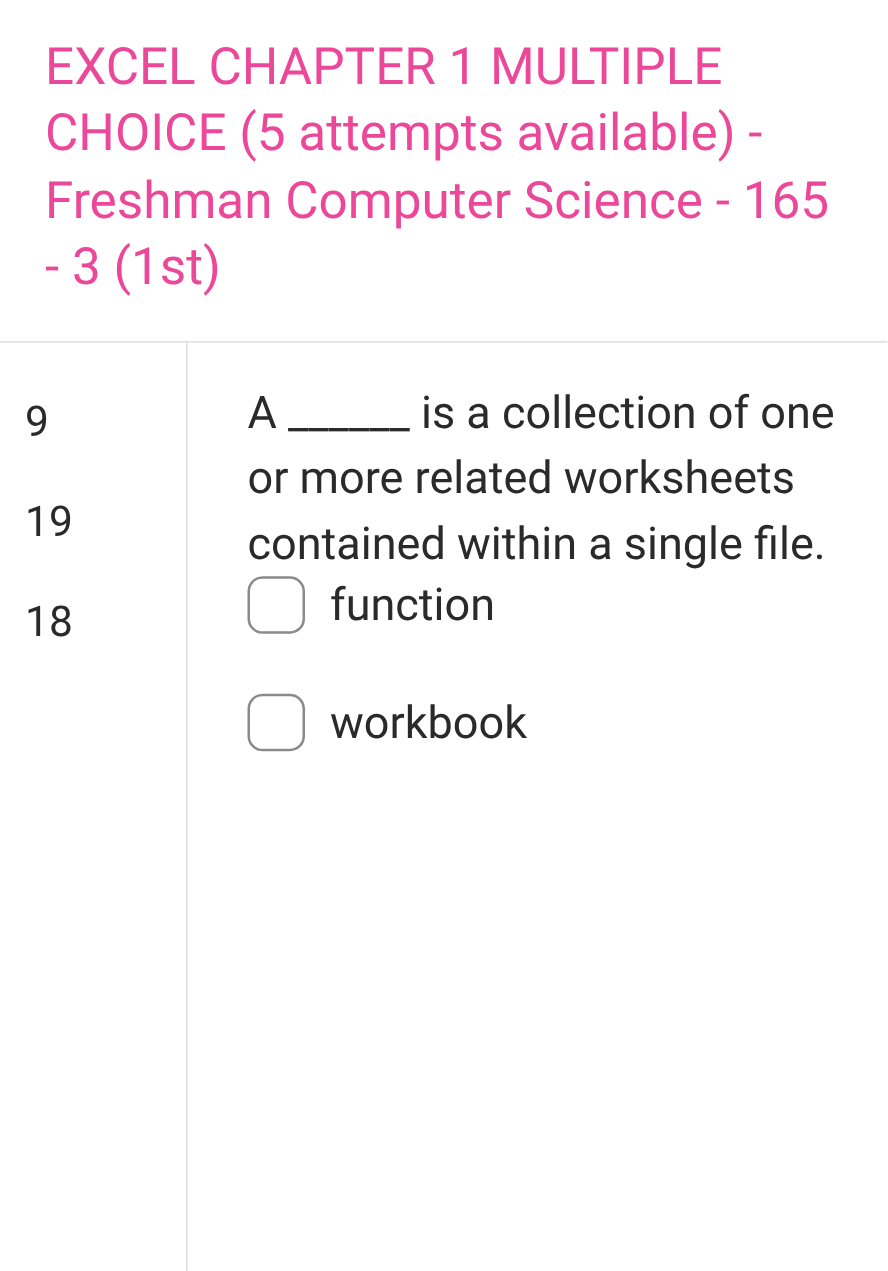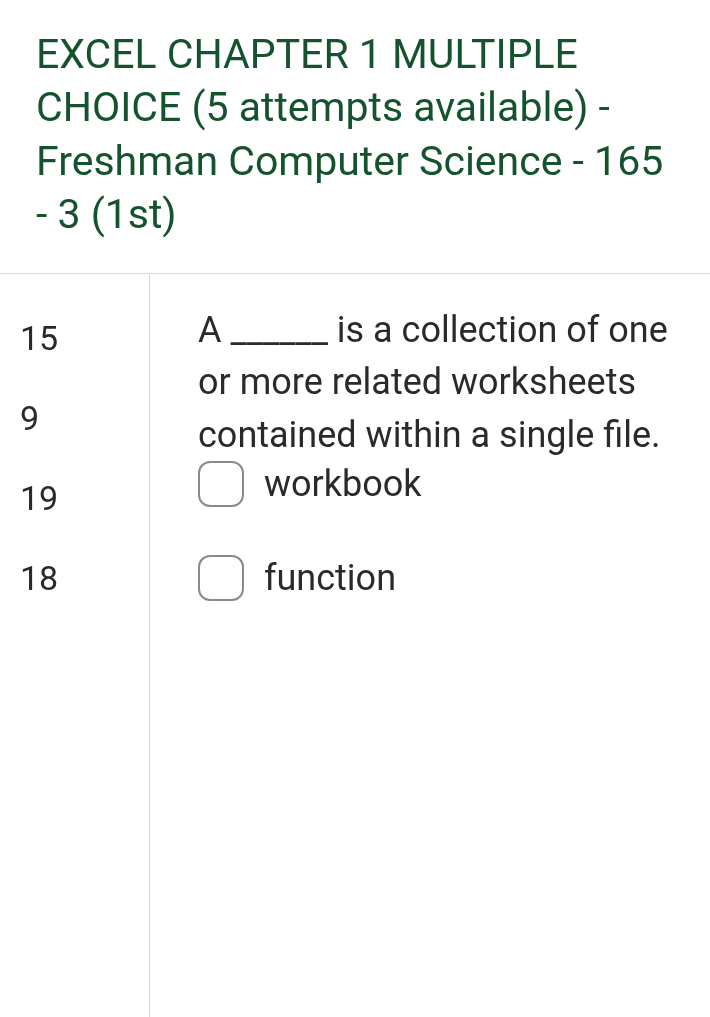--- a/index.html
+++ b/index.html
@@ -15,21 +15,21 @@
       height: 1017px;
       overflow: hidden;
     }
     .header {
       padding: 28px 36px 32px 36px;
     }
     .title {
       font-size: 41px;
       line-height: 1.3;
       font-weight: 400;
-      color: #14532d;
+      color: #ec4899;
     }
     .divider {
       border-top: 1px solid #d8d8d8;
     }
     .content {
       display: flex;
       height: 100%;
     }
     .sidebar {
       width: 150px;
@@ -83,33 +83,32 @@
 <body>
 
 <div class="header">
   <h1 class="title">EXCEL CHAPTER 1 MULTIPLE CHOICE (5 attempts available) - Freshman Computer Science - 165 - 3 (1st)</h1>
 </div>
 
 <div class="divider"></div>
 
 <div class="content">
   <div class="sidebar">
-    <div class="sidebar-item">15</div>
     <div class="sidebar-item">9</div>
     <div class="sidebar-item">19</div>
     <div class="sidebar-item">18</div>
   </div>
 
   <div class="main">
     <p class="question-text">A ______ is a collection of one or more related worksheets contained within a single file.</p>
 
     <div class="options">
       <div class="option">
         <span class="checkbox"></span>
-        <span class="option-label">workbook</span>
+        <span class="option-label">function</span>
       </div>
       <div class="option">
         <span class="checkbox"></span>
-        <span class="option-label">function</span>
+        <span class="option-label">workbook</span>
       </div>
     </div>
   </div>
 </div>
 
 </body></html>

